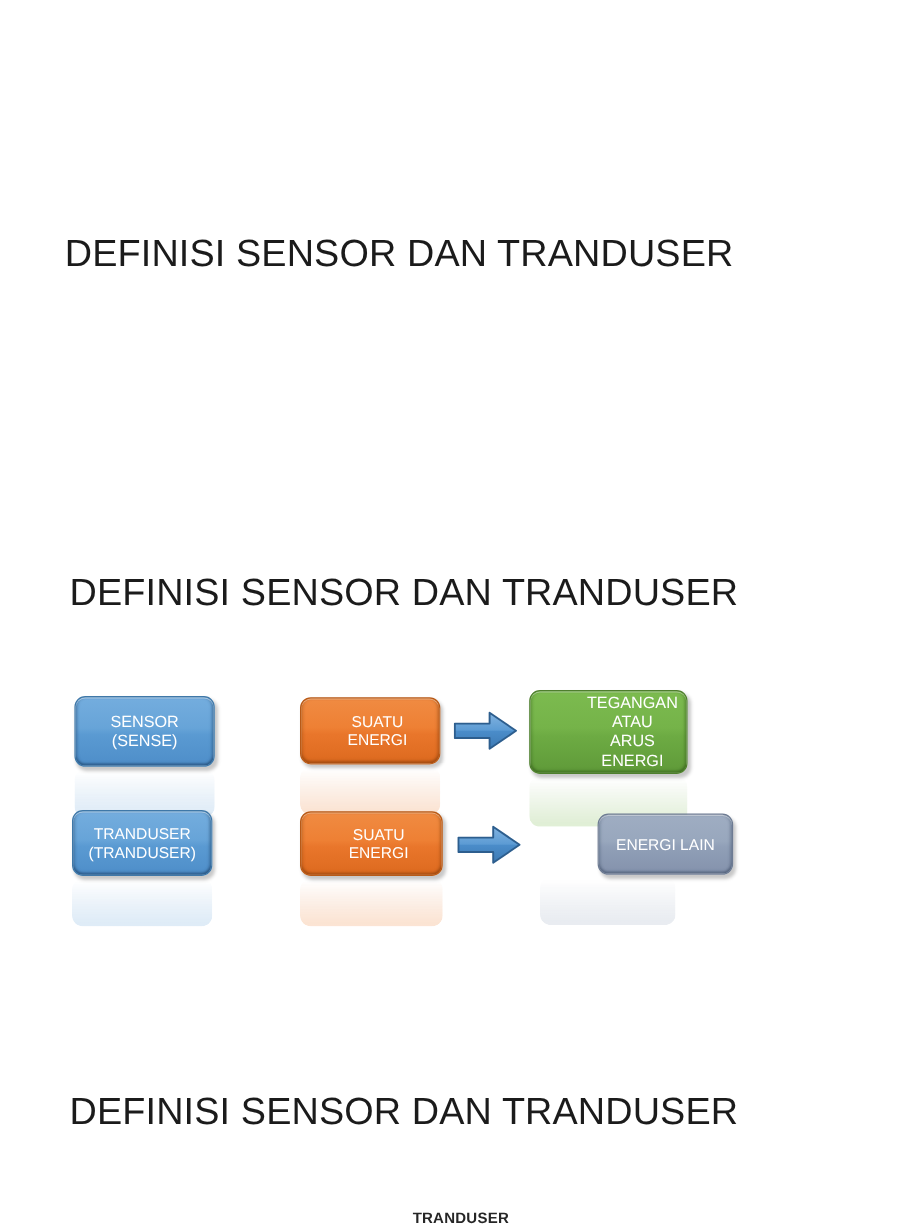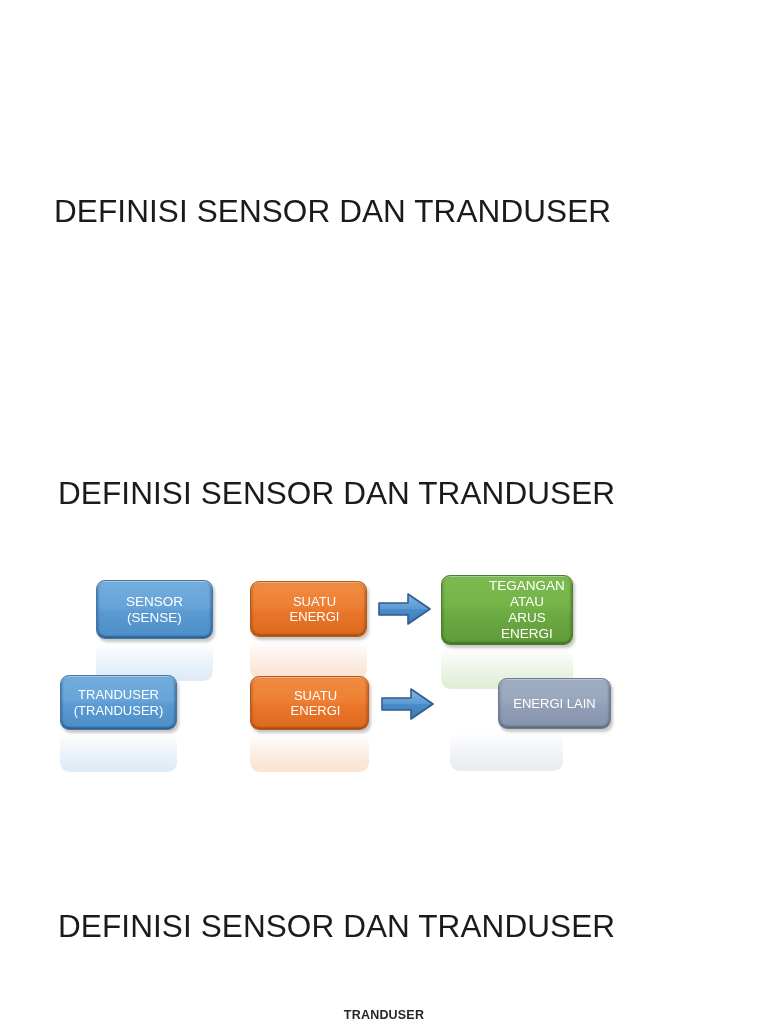--- a/index.html
+++ b/index.html
@@ -152,21 +152,21 @@
 <div class="slide">
 
   <div class="heading" id="heading-1">DEFINISI SENSOR DAN TRANDUSER</div>
 
   <div class="heading" id="heading-2">DEFINISI SENSOR DAN TRANDUSER</div>
 
   <div class="heading" id="heading-3">DEFINISI SENSOR DAN TRANDUSER</div>
 
   <div id="diagram">
 
-    <div class="node-wrap" style="left:62px; top:580px; width:117px; height:48px;margin-left:34px;">
+    <div class="node-wrap" style="left:62px; top:580px; width:117px; height:48px;">
       <div class="reflection r-blue" style="top:61px; width:117px; height:40px;"></div>
       <div class="node c-blue" style="width:117px; height:59px; font-size:13.5px;">
         <span class="label"><span>SENSOR</span><br><span>(SENSE)</span></span>
       </div>
     </div>
 
     <div class="node-wrap" style="left:250px; top:581px; width:117px; height:56px;">
       <div class="reflection r-orange" style="top:58px; width:117px; height:40px;"></div>
       <div class="node c-orange" style="width:117px; height:56px; font-size:13px;">
         <span class="label">SUATU ENERGI</span>

